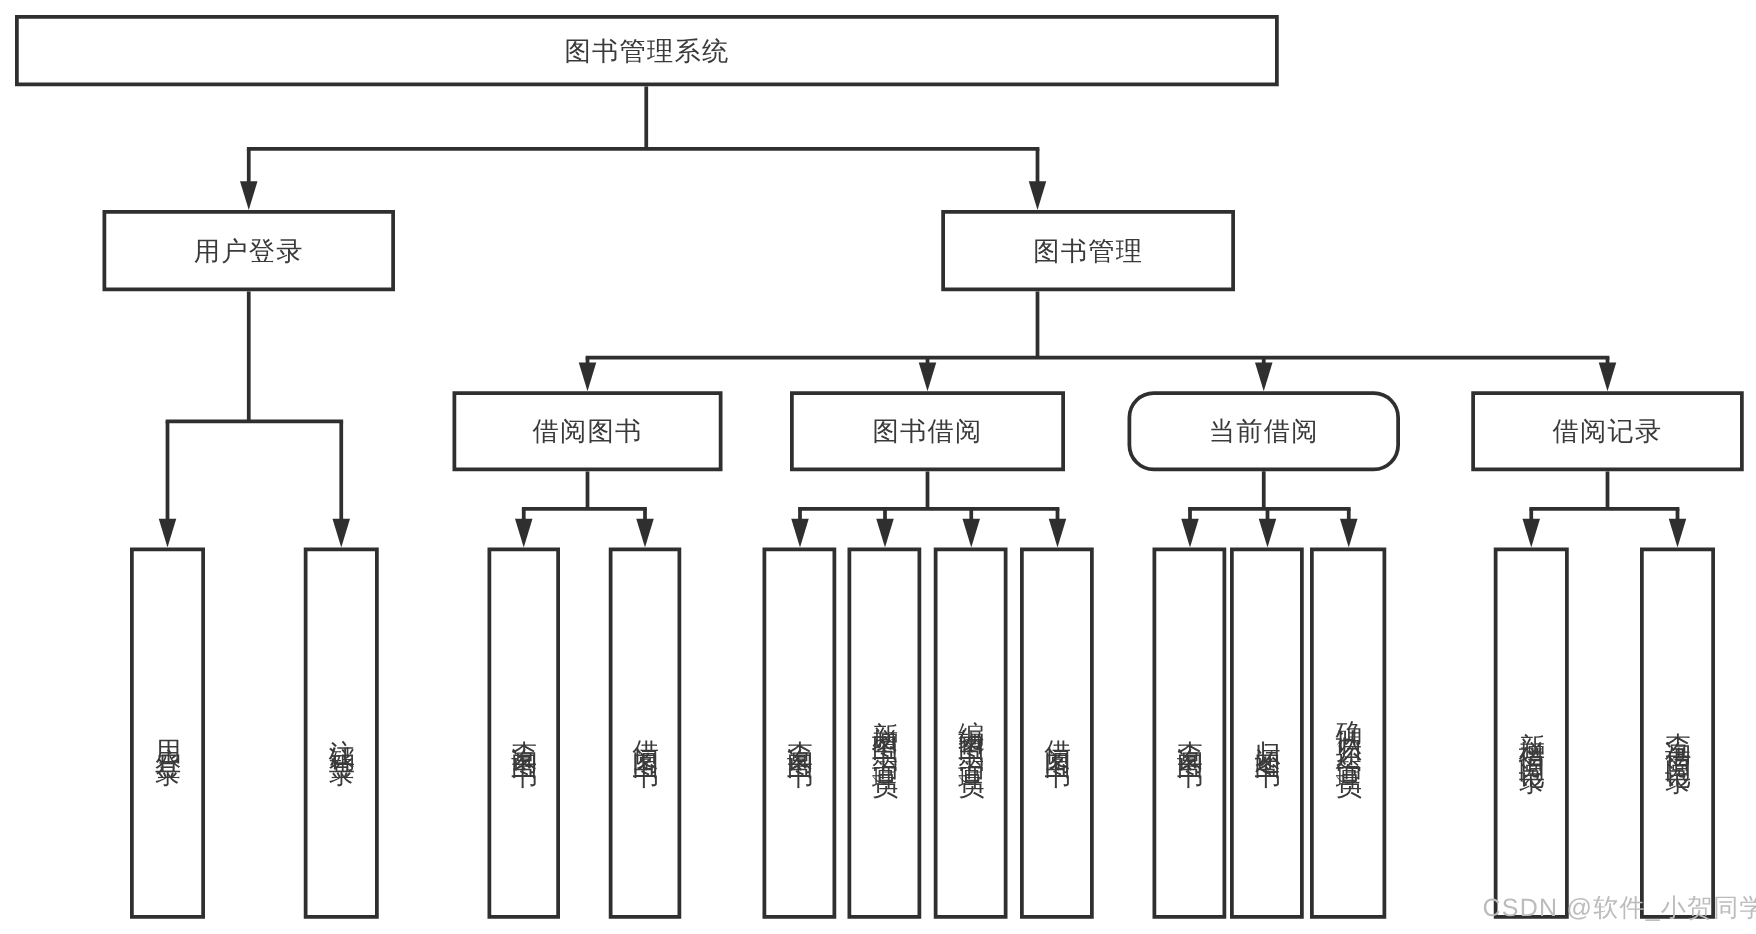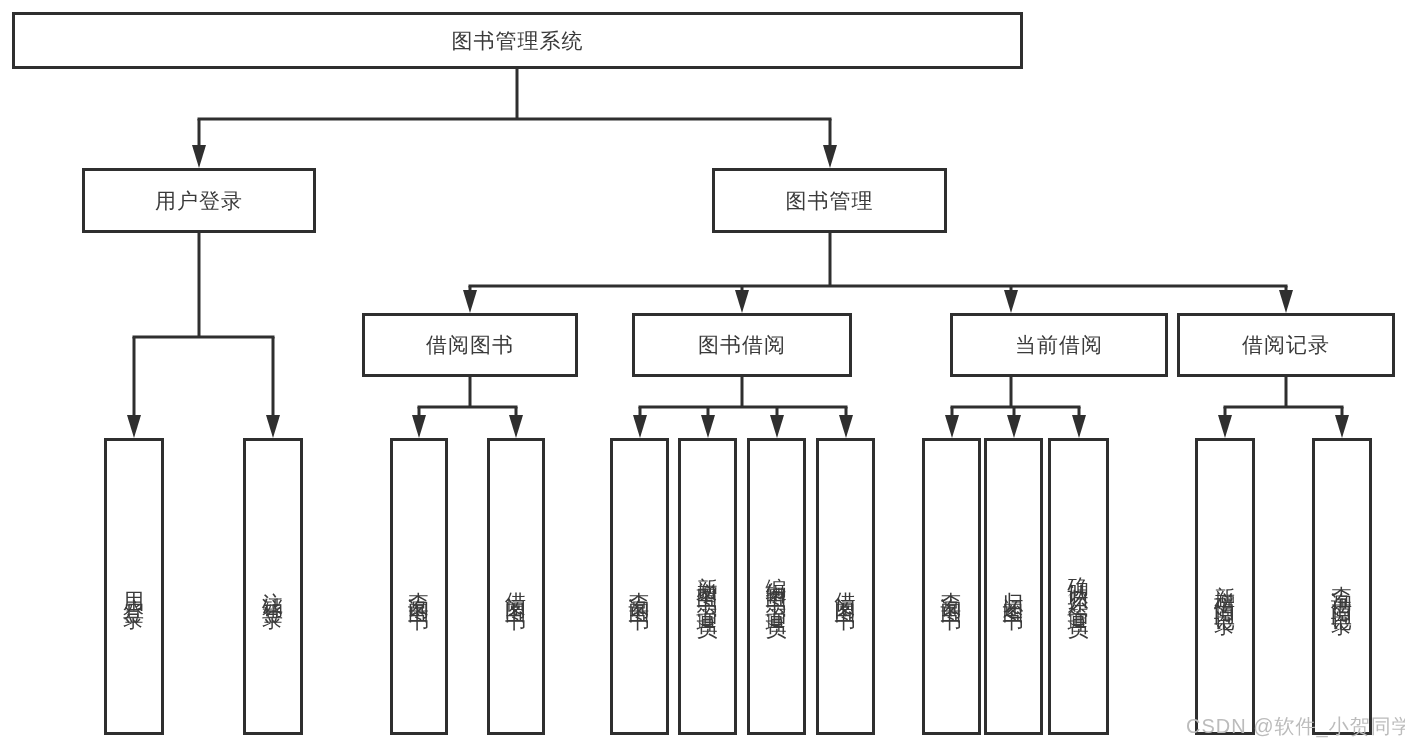--- a/index.html
+++ b/index.html
@@ -101,31 +101,31 @@
       <polygon points="1342,438 1335,415 1349,415" fill="#2f2f2f"></polygon>
     </svg>
 
   <div class="node hbox" style="left:12px;top:12px;width:1011px;height:57px;">
     <span class="lbl">图书管理系统</span>
   </div>
 
   <div class="node hbox" style="left:82px;top:168px;width:234px;height:65px;">
     <span class="lbl">用户登录</span>
   </div>
-  <div class="node hbox" style="left:712px;top:168px;width:235px;height:65px;">
+  <div class="node hbox" style="left:753px;top:168px;width:235px;height:65px;">
     <span class="lbl">图书管理</span>
   </div>
 
   <div class="node hbox" style="left:362px;top:313px;width:216px;height:64px;">
     <span class="lbl">借阅图书</span>
   </div>
   <div class="node hbox" style="left:632px;top:313px;width:220px;height:64px;">
     <span class="lbl">图书借阅</span>
   </div>
-  <div class="node hbox" style="left:950px;top:313px;width:218px;height:64px;">
+  <div class="node hbox" style="left:902px;top:313px;width:218px;height:64px;border-radius:21px;">
     <span class="lbl">当前借阅</span>
   </div>
   <div class="node hbox" style="left:1177px;top:313px;width:218px;height:64px;text-align:center;">
     <span class="lbl">借阅记录</span>
   </div>
 
   <div class="node leaf" style="left:104px;top:438px;width:60px;height:297px;">
     <span class="lbl">用户登录</span>
   </div>
   <div class="node leaf" style="left:243px;top:438px;width:60px;height:297px;">

